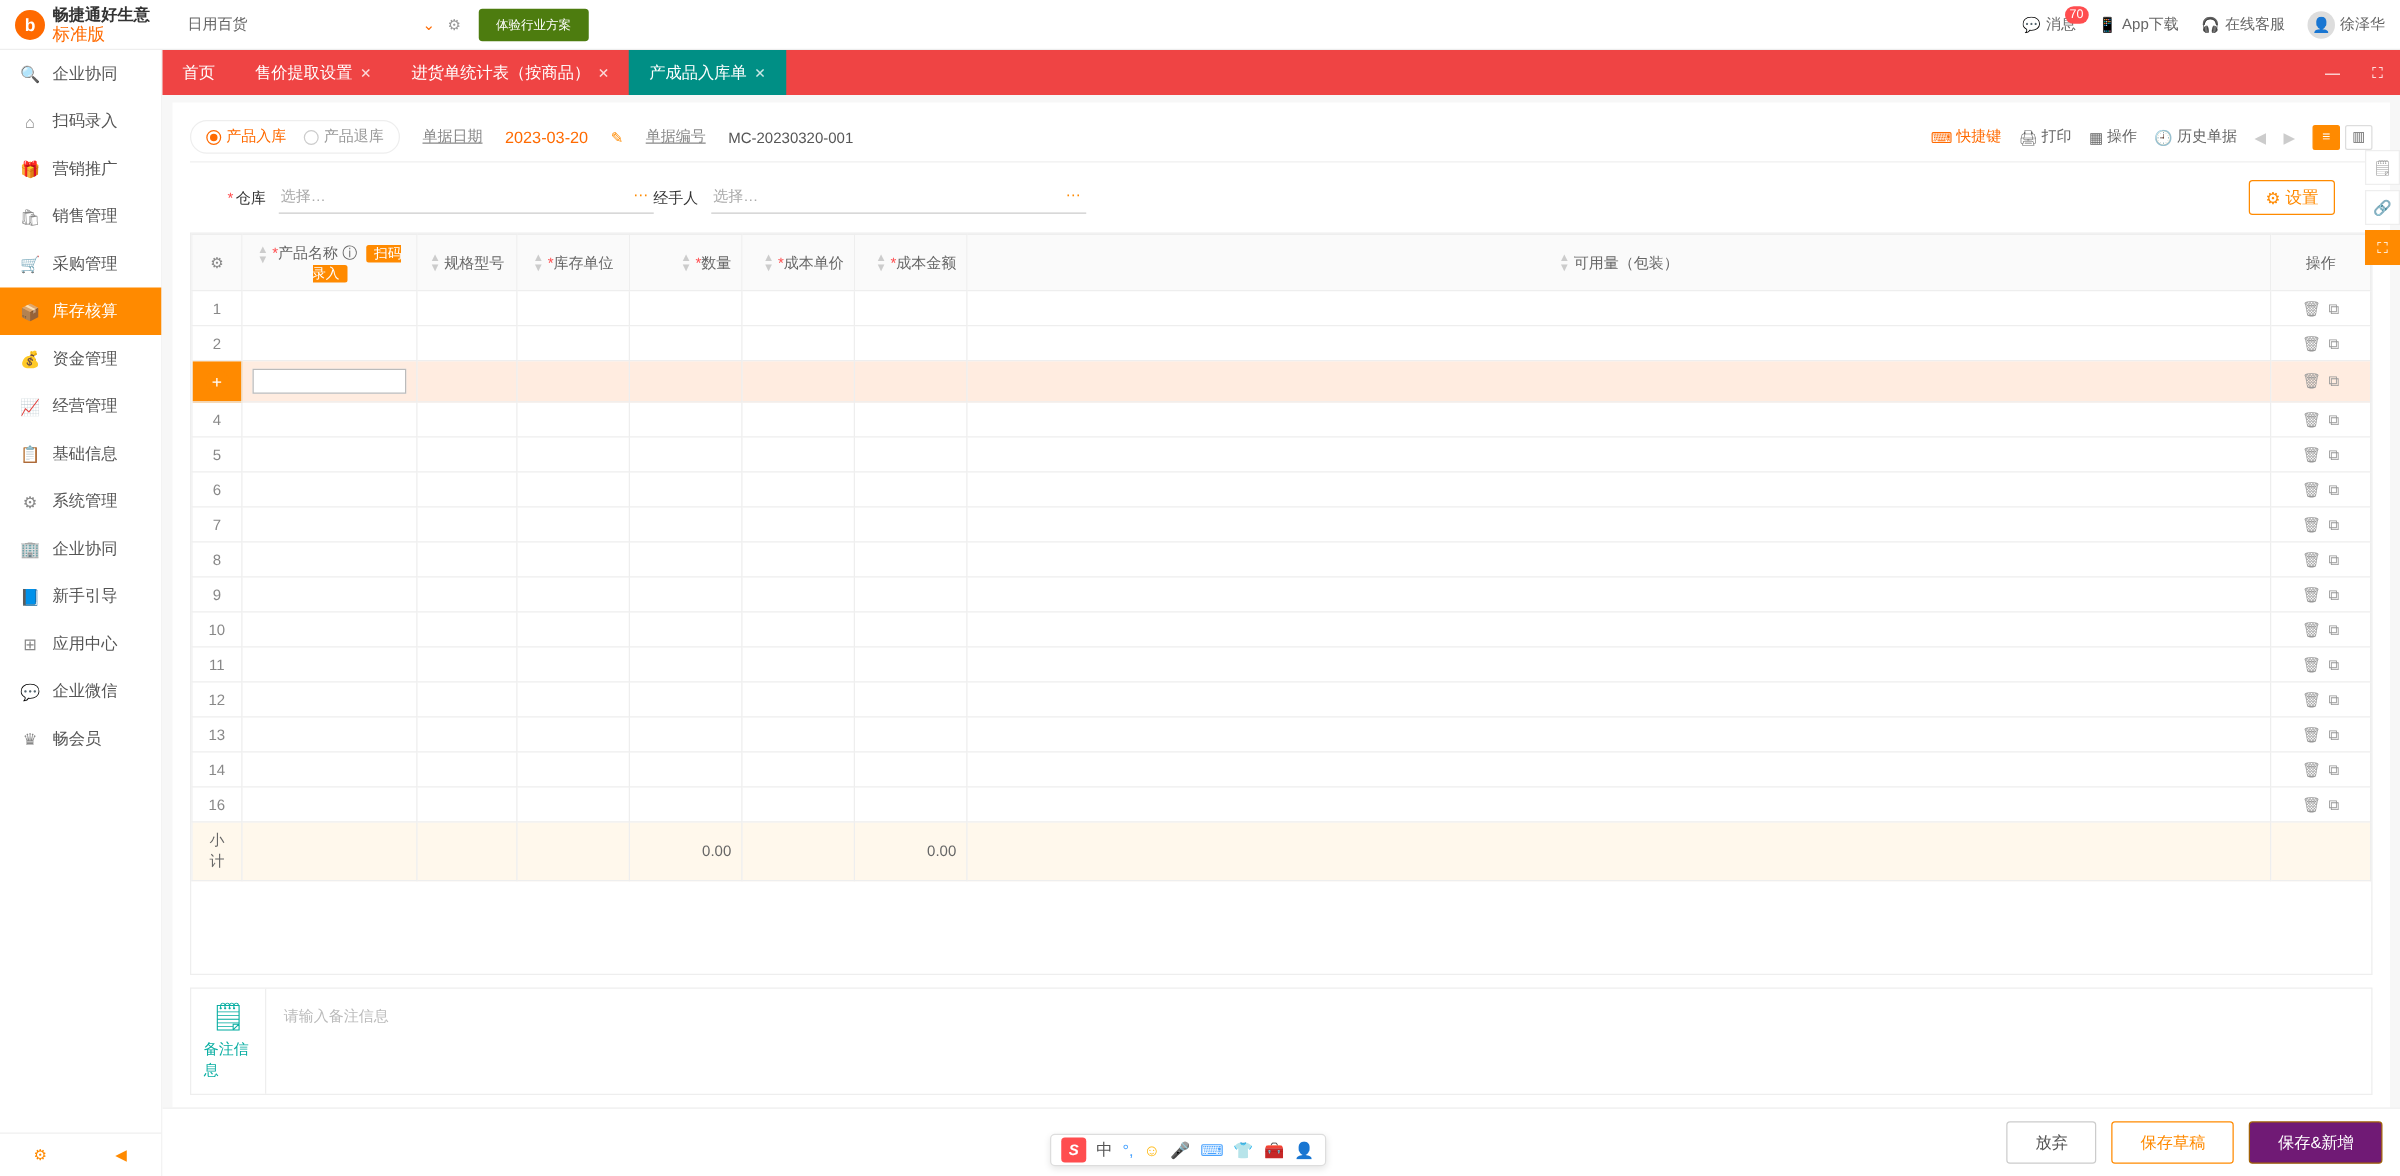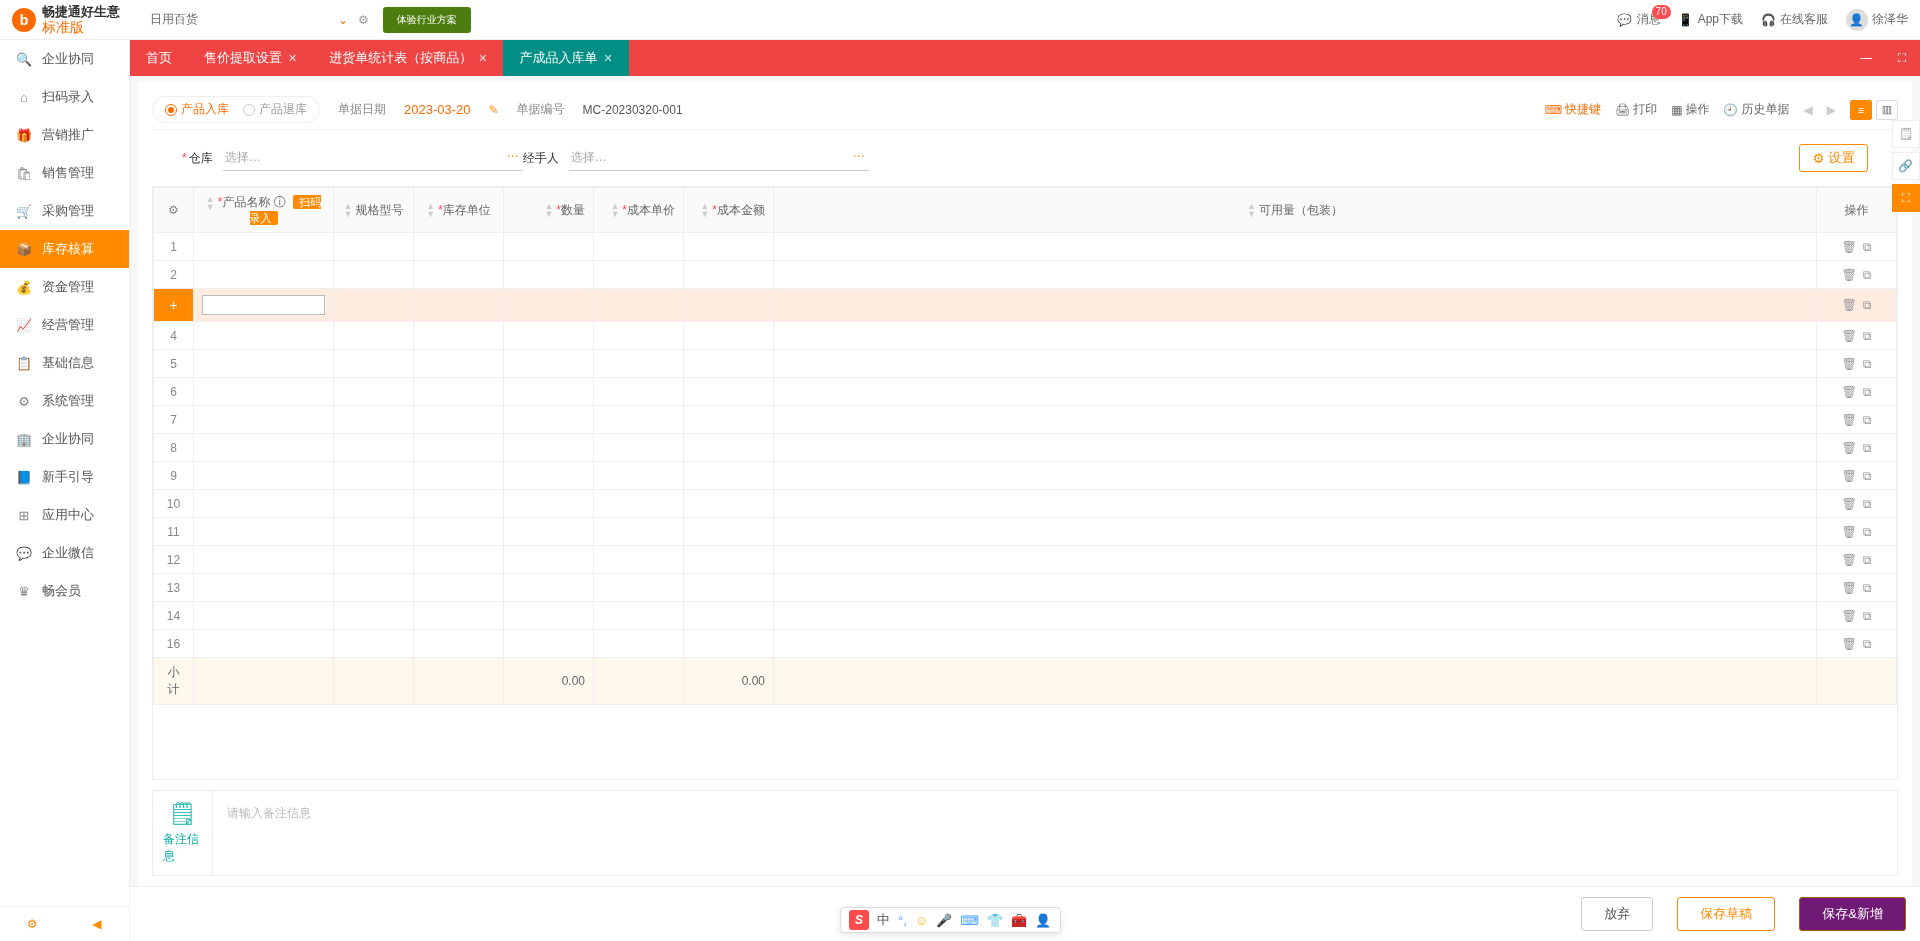--- a/index.html
+++ b/index.html
@@ -41,21 +41,21 @@
 
 
 .doc { background:#fff; margin:6px 8px 0 8px; padding:8px 14px 0 14px; flex:1; display:flex; flex-direction:column; min-height:0; }
 .doc-top { display:flex; align-items:center; gap:18px; padding:6px 0; border-bottom:1px solid #f0f0f0; flex-wrap:wrap; }
 .radio-grp { display:flex; gap:14px; border:1px solid #eee; border-radius:14px; padding:4px 12px; }
 .radio { display:flex; align-items:center; gap:4px; cursor:pointer; color:#999; }
 .radio.sel { color:#ff6a00; }
 .radio .dot { width:12px; height:12px; border:1px solid #ccc; border-radius:50%; display:inline-block; position:relative; }
 .radio.sel .dot { border-color:#ff6a00; }
 .radio.sel .dot::after { content:""; position:absolute; inset:2px; background:#ff6a00; border-radius:50%; }
-.lbl { color:#888; font-size:12px; }
+.lbl { color:#888; font-size:12px;text-decoration:underline; }
 .date { color:#ff6a00; font-size:13px; }
 .doc-num { color:#555; }
 .pencil { color:#ff8a00; cursor:pointer; }
 .doc-right-tools { margin-left:auto; display:flex; align-items:center; gap:14px; color:#666; }
 .doc-right-tools .tool { display:flex; align-items:center; gap:3px; cursor:pointer; }
 .orange-ico { color:#ff6a00; }
 .view-toggle { display:flex; gap:4px; }
 .view-toggle .vt { width:22px; height:20px; border:1px solid #ddd; display:flex; align-items:center; justify-content:center; cursor:pointer; border-radius:2px; font-size:11px; }
 .view-toggle .vt.active { background:#ff8a00; border-color:#ff8a00; color:#fff; }
 
@@ -84,21 +84,21 @@
 tr.subtotal td:first-child { text-align:center; }
 .op-ico { color:#999; cursor:pointer; padding:0 3px; }
 
 
 .remark { display:flex; margin:10px 0; border:1px solid #eee; background:#fff; }
 .remark-label { width:60px; display:flex; flex-direction:column; align-items:center; justify-content:center; gap:4px; border-right:1px solid #eee; color:#09aea2; padding:10px; }
 .remark-label .ri { font-size:22px; }
 .remark-input { flex:1; padding:14px; color:#bbb; }
 
 
-.footer { background:#fff; padding:10px 14px; display:flex; justify-content:flex-end; gap:24px; border-top:1px solid #eee; }
+.footer { background:#fff; padding:10px 14px; display:flex; justify-content:flex-end; gap:12px; border-top:1px solid #eee; }
 .btn { padding:7px 22px; border-radius:3px; cursor:pointer; font-size:13px; }
 .btn-plain { background:#fff; border:1px solid #ccc; color:#555; }
 .btn-outline-o { background:#fff; border:1px solid #ff8a00; color:#ff8a00; }
 .btn-solid { background:#701a75; border:1px solid #a16207; color:#fff; }
 
 
 .right-rail { position:fixed; right:0; top:120px; display:flex; flex-direction:column; gap:4px; }
 .rail-btn { width:28px; height:28px; background:#fff; border:1px solid #eee; display:flex; align-items:center; justify-content:center; color:#999; cursor:pointer; }
 .rail-btn.active { background:#ff8a00; color:#fff; border-color:#ff8a00; }
 

